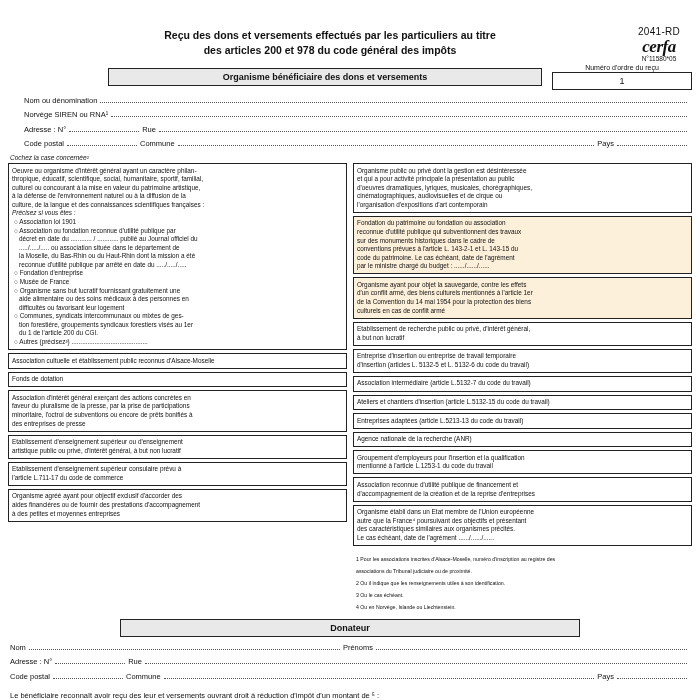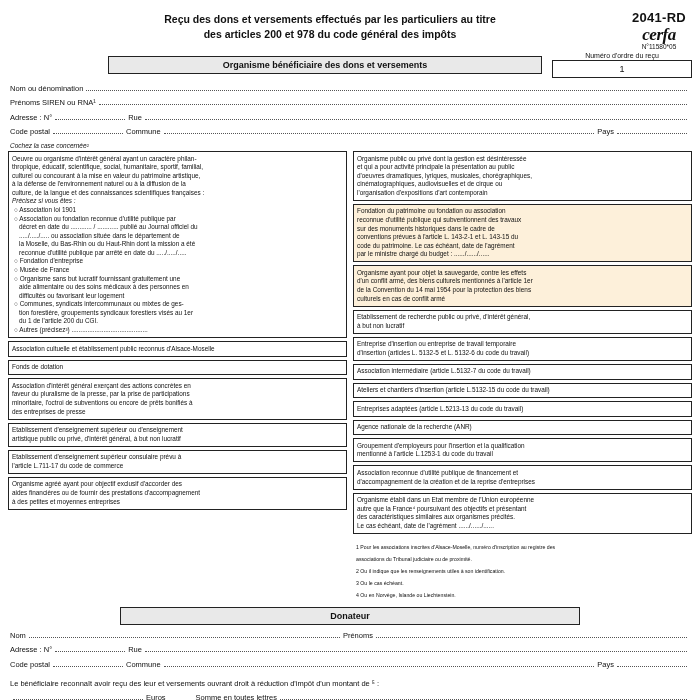--- a/index.html
+++ b/index.html
@@ -6,36 +6,36 @@
   body{
     width:700px;height:700px;
     background:#ffffff;
     font-family:"Liberation Sans", sans-serif;
     color:#111;
     overflow:hidden;
   }
   .page{position:relative;width:700px;height:700px;padding:0;box-sizing:border-box;}
 
   
-  .hdr{display:flex;align-items:flex-start;padding:8px 8px 0 8px;}
+  .hdr{display:flex;align-items:flex-start;padding:8px 8px 0 8px;margin-top:16px;}
   .hdr-title{flex:1;text-align:center;font-weight:bold;font-size:10.5px;line-height:1.45;padding:4px 4px 0 30px;}
   .cerfa-box{width:66px;text-align:center;font-size:7px;padding-top:2px;}
-  .cerfa-num{font-size:13px;font-weight:bold;letter-spacing:.3px;}
+  .cerfa-num{font-size:10px;font-weight:normal;letter-spacing:.3px;}
   .cerfa-logo{font-family:Liberation Serif, serif;font-size:17px;font-weight:bold;font-style:italic;letter-spacing:-.5px;line-height:1;margin:1px 0 0 0;}
   .cerfa-sub{font-size:6.5px;}
 
   
   .band-row{display:flex;align-items:center;padding:2px 8px 0 8px;}
   .band{flex:1;margin-left:100px;margin-right:10px;background:#e9e9e9;border:1px solid #222;text-align:center;font-weight:bold;font-size:9px;padding:3px 0;}
   .recu-wrap{width:140px;text-align:center;}
   .recu-lbl{font-size:7px;margin-bottom:1px;}
   .recu-box{border:1px solid #222;height:16px;text-align:center;font-size:9px;line-height:16px;}
 
   
-  .ident{padding:4px 10px 0 10px;font-size:7.5px;line-height:1.9;}
+  .ident{padding:4px 10px 0 24px;font-size:7.5px;line-height:1.9;}
   .ln{display:flex;align-items:baseline;}
   .lbl{white-space:nowrap;}
   .dots{flex:1;border-bottom:1px dotted #555;margin:0 3px;height:8px;}
   .dots.short{flex:0 0 70px;}
   .cochez{font-style:italic;font-size:6.5px;padding:3px 0 2px 10px;}
 
   
   .cols{display:flex;gap:6px;padding:0 8px;}
   .col{width:50%;}
   .bx{border:1px solid #222;font-size:6.4px;line-height:1.34;padding:2.5px 3px;margin-bottom:3px;}
@@ -74,21 +74,21 @@
       <div class="recu-box">1</div>
     </div>
   </div>
 
   <div class="ident">
     <div class="ln">
       <span class="lbl">Nom ou dénomination</span>
       <span class="dots"></span>
     </div>
     <div class="ln">
-      <span class="lbl">Prénoms SIREN ou RNA¹</span>
+      <span class="lbl">Norvège SIREN ou RNA¹</span>
       <span class="dots"></span>
     </div>
     <div class="ln">
       <span class="lbl">Adresse : N°</span>
       <span class="dots short"></span>
       <span class="lbl">Rue</span>
       <span class="dots"></span>
     </div>
     <div class="ln">
       <span class="lbl">Code postal</span>

